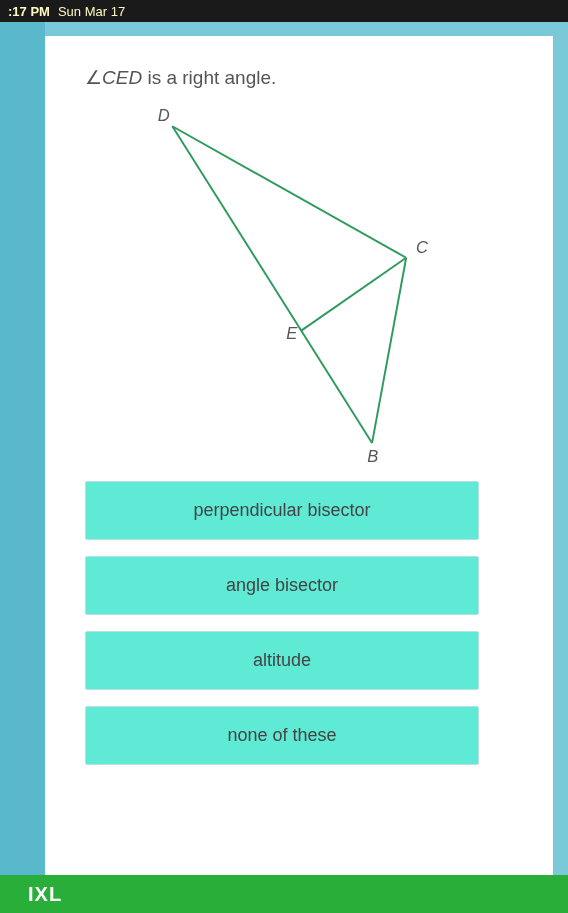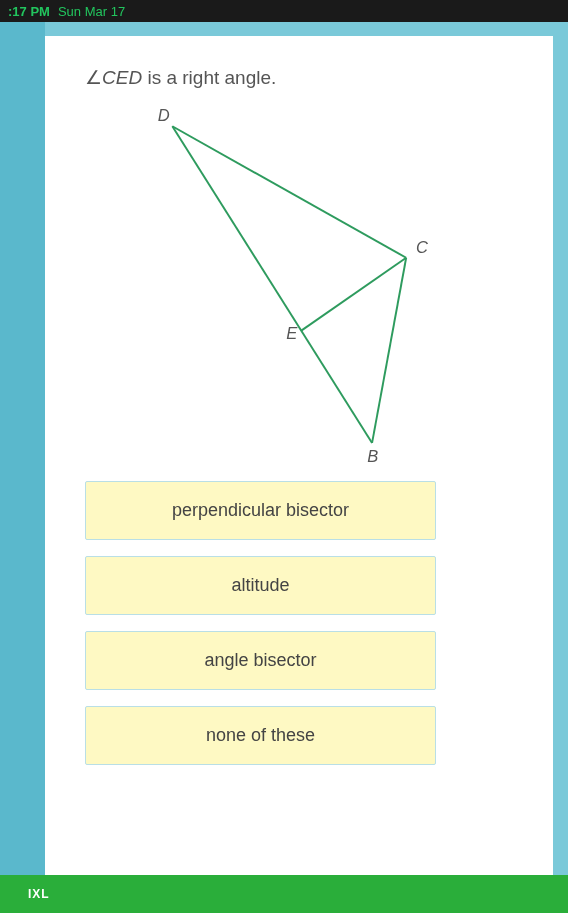--- a/index.html
+++ b/index.html
@@ -6,21 +6,21 @@
     body {
       width: 568px;
       height: 913px;
       background: #7ac9d9;
       font-family: -apple-system, "Helvetica Neue", Arial, sans-serif;
       overflow: hidden;
       position: relative;
     }
     .status-bar {
       background: #1a1a1a;
-      color: #22c55e;
+      color: #fef9c3;
       font-size: 13px;
       padding: 4px 8px;
       height: 22px;
       display: flex;
       align-items: center;
       gap: 8px;
     }
     .status-bar .time { font-weight: 600; }
     .status-bar .date { font-weight: 500; }
     .outer {
@@ -59,46 +59,46 @@
       font-style: italic;
       text-decoration: overline;
     }
     .answers {
       display: flex;
       flex-direction: column;
       gap: 16px;
     }
     .answer-btn {
       border: 1.5px solid #b9dfe6;
-      background: #fef9c3;
+      background: #5eead4;
       color: #444;
       font-size: 18px;
       padding: 18px 10px;
-      width: 351px;
+      width: 394px;
       text-align: center;
       cursor: pointer;
       border-radius: 2px;
     }
     .footer-bar {
       position: absolute;
       bottom: 0;
       left: 0;
       width: 100%;
       height: 38px;
       background: #2aae3a;
       color: #fff;
       display: flex;
       align-items: center;
       padding-left: 28px;
       font-size: 15px;
       gap: 10px;
     }
     .ixl-logo {
       font-weight: 800;
-      font-size: 12px;
+      font-size: 20px;
       letter-spacing: 1px;
       font-family: Arial, sans-serif;
     }
     .vertex-label {
       font-style: italic;
       font-size: 17px;
       fill: #555;
       font-family: -apple-system, Arial, sans-serif;
     }
   </style>
@@ -126,22 +126,22 @@
       </g>
       <text class="vertex-label" x="55" y="25">D</text>
       <text class="vertex-label" x="320" y="160">C</text>
       <text class="vertex-label" x="270" y="375">B</text>
       <text class="vertex-label" x="187" y="248">E</text>
     </svg>
 
 
     <div class="answers">
       <button class="answer-btn">perpendicular bisector</button>
+      <button class="answer-btn">angle bisector</button>
       <button class="answer-btn">altitude</button>
-      <button class="answer-btn">angle bisector</button>
       <button class="answer-btn">none of these</button>
     </div>
 
   </div>
 
   <div class="footer-bar">
     <span class="ixl-logo">IXL</span>
   </div>
 </div>
 

